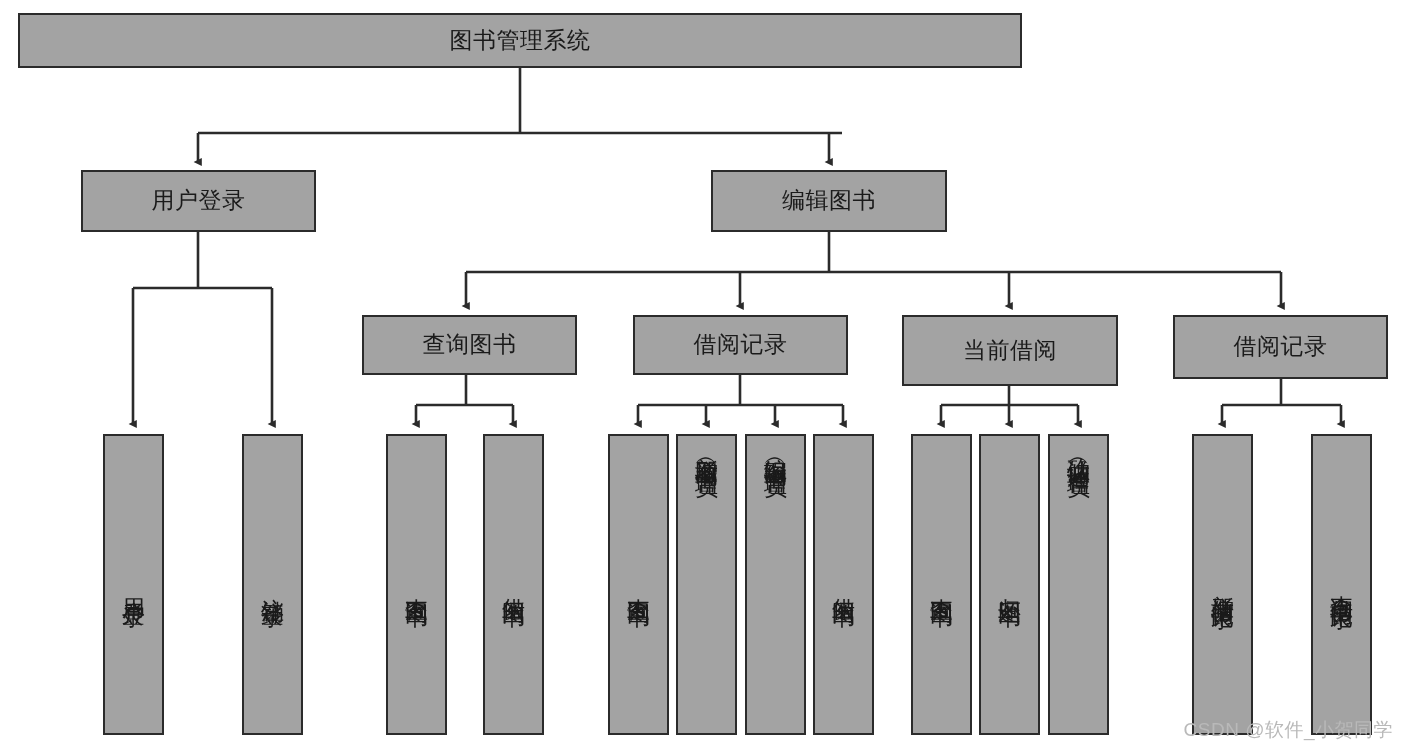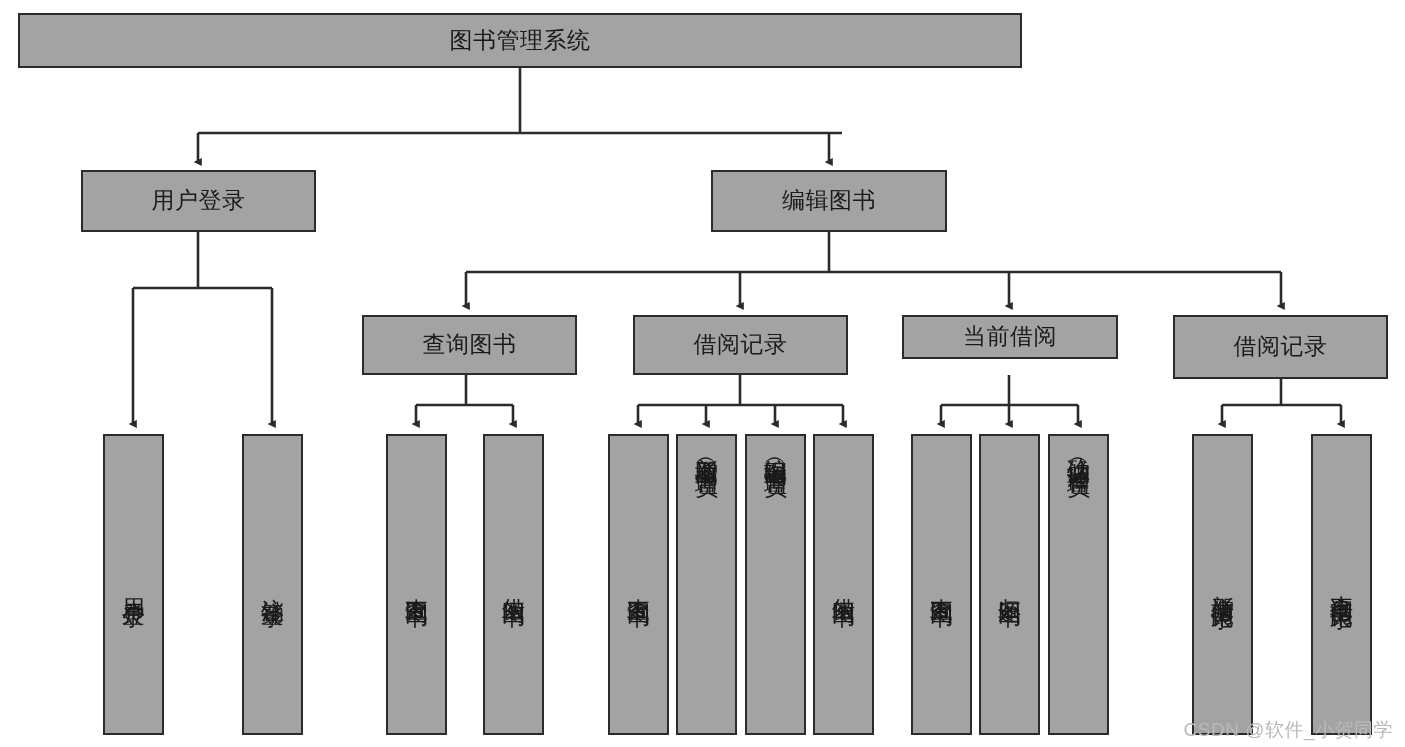--- a/index.html
+++ b/index.html
@@ -137,21 +137,21 @@
   <div class="node node-h" style="left:711px; top:170px; width:236px; height:62px;">
     <span>编辑图书</span>
   </div>
 
   <div class="node node-h" style="left:362px; top:315px; width:215px; height:60px;">
     <span>查询图书</span>
   </div>
   <div class="node node-h" style="left:633px; top:315px; width:215px; height:60px;">
     <span>借阅记录</span>
   </div>
-  <div class="node node-h" style="left:902px; top:315px; width:216px; height:44px;">
+  <div class="node node-h" style="left:902px; top:315px; width:216px; height:71px;">
     <span>当前借阅</span>
   </div>
   <div class="node node-h" style="left:1173px; top:315px; width:215px; height:64px;">
     <span>借阅记录</span>
   </div>
 
   <div class="node node-v center" style="left:103px; top:434px; width:61px; height:301px;">
     <span class="vtext">用户登录</span>
   </div>
   <div class="node node-v center" style="left:242px; top:434px; width:61px; height:301px;">

